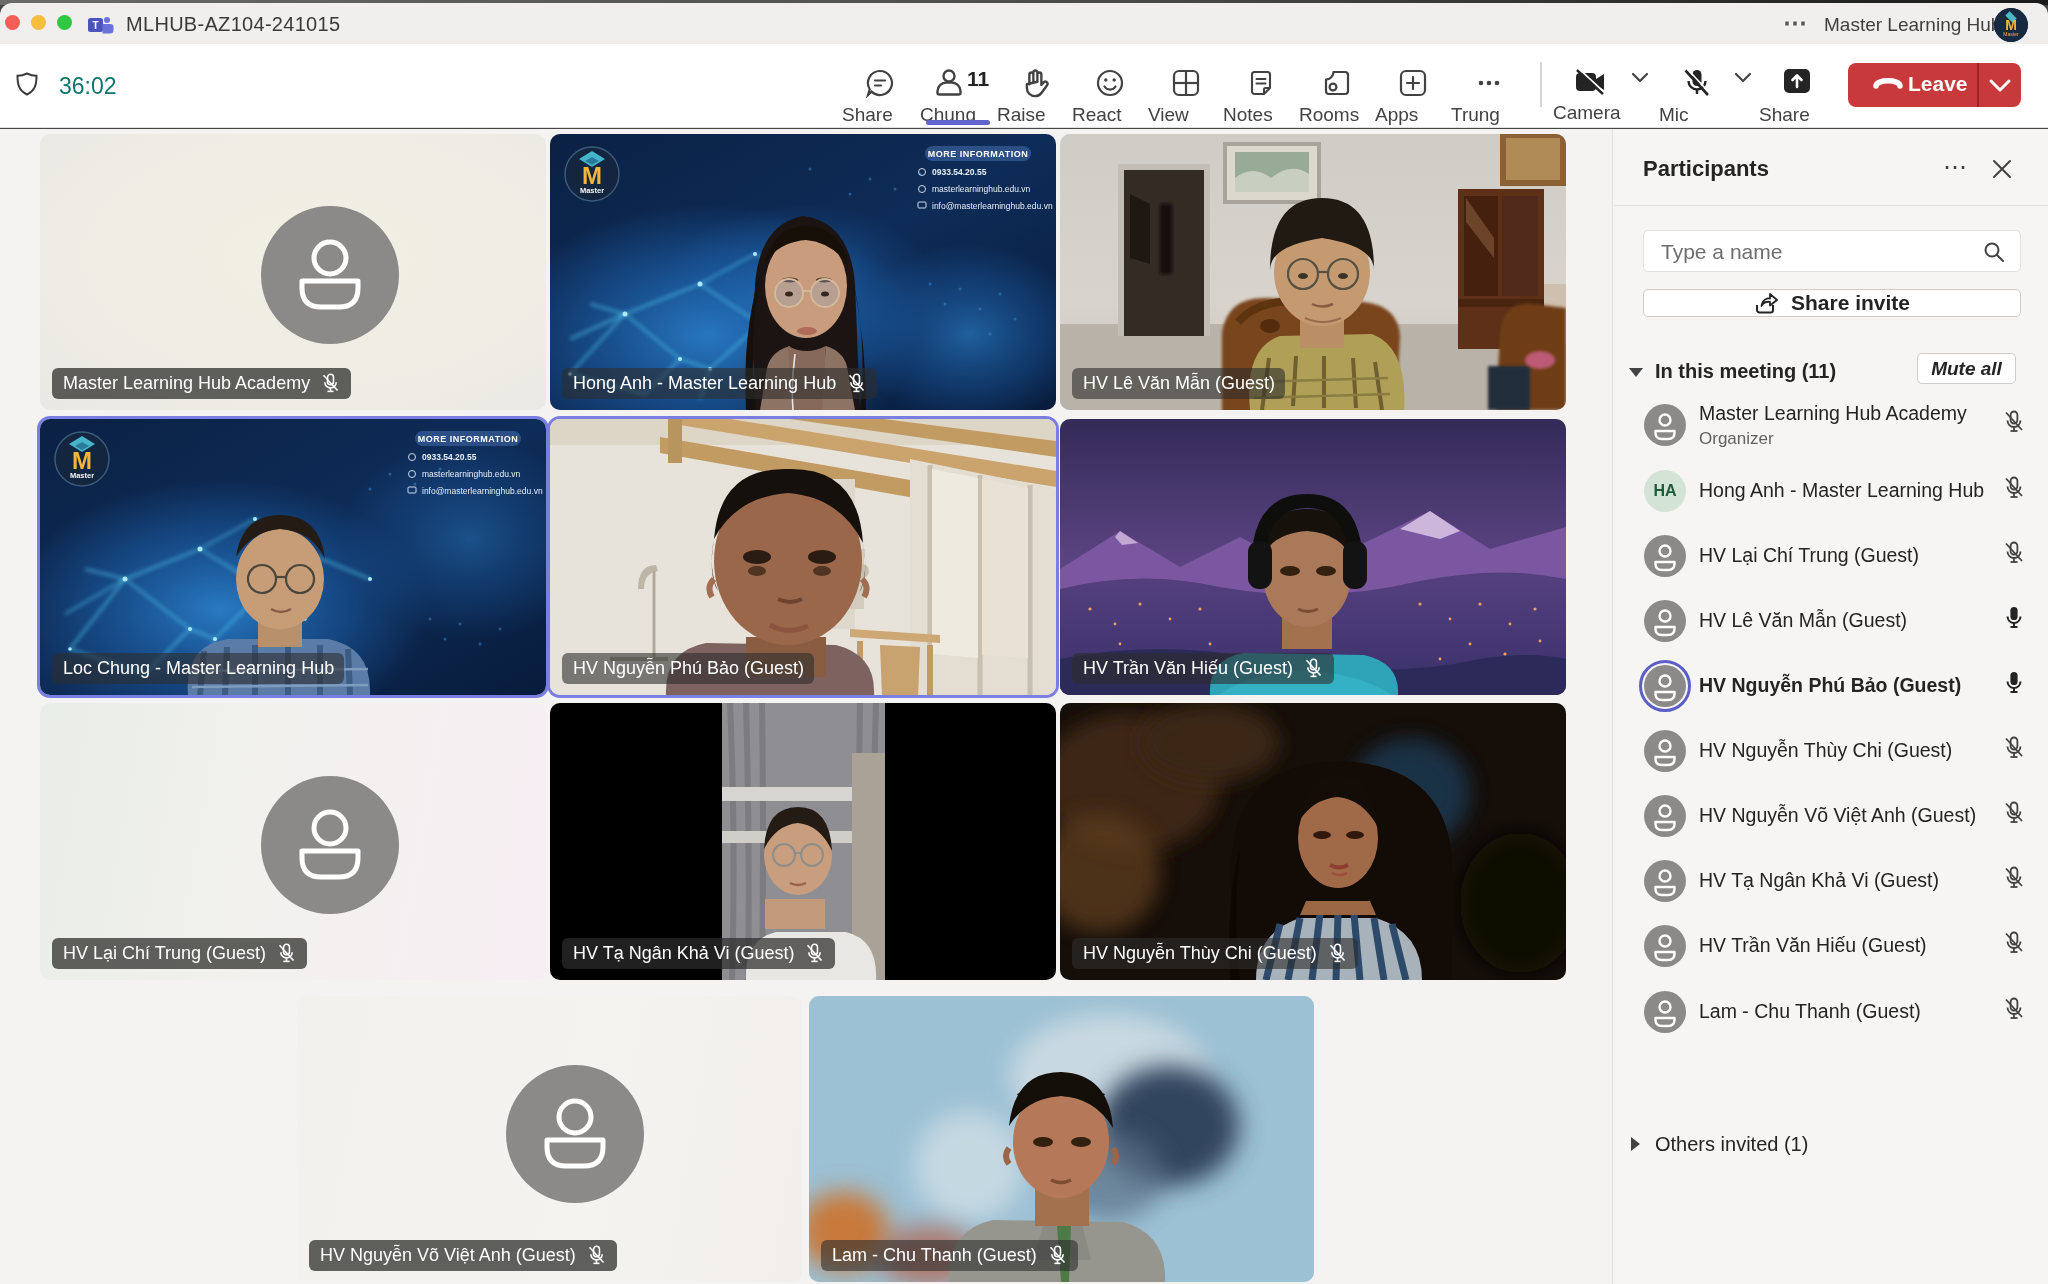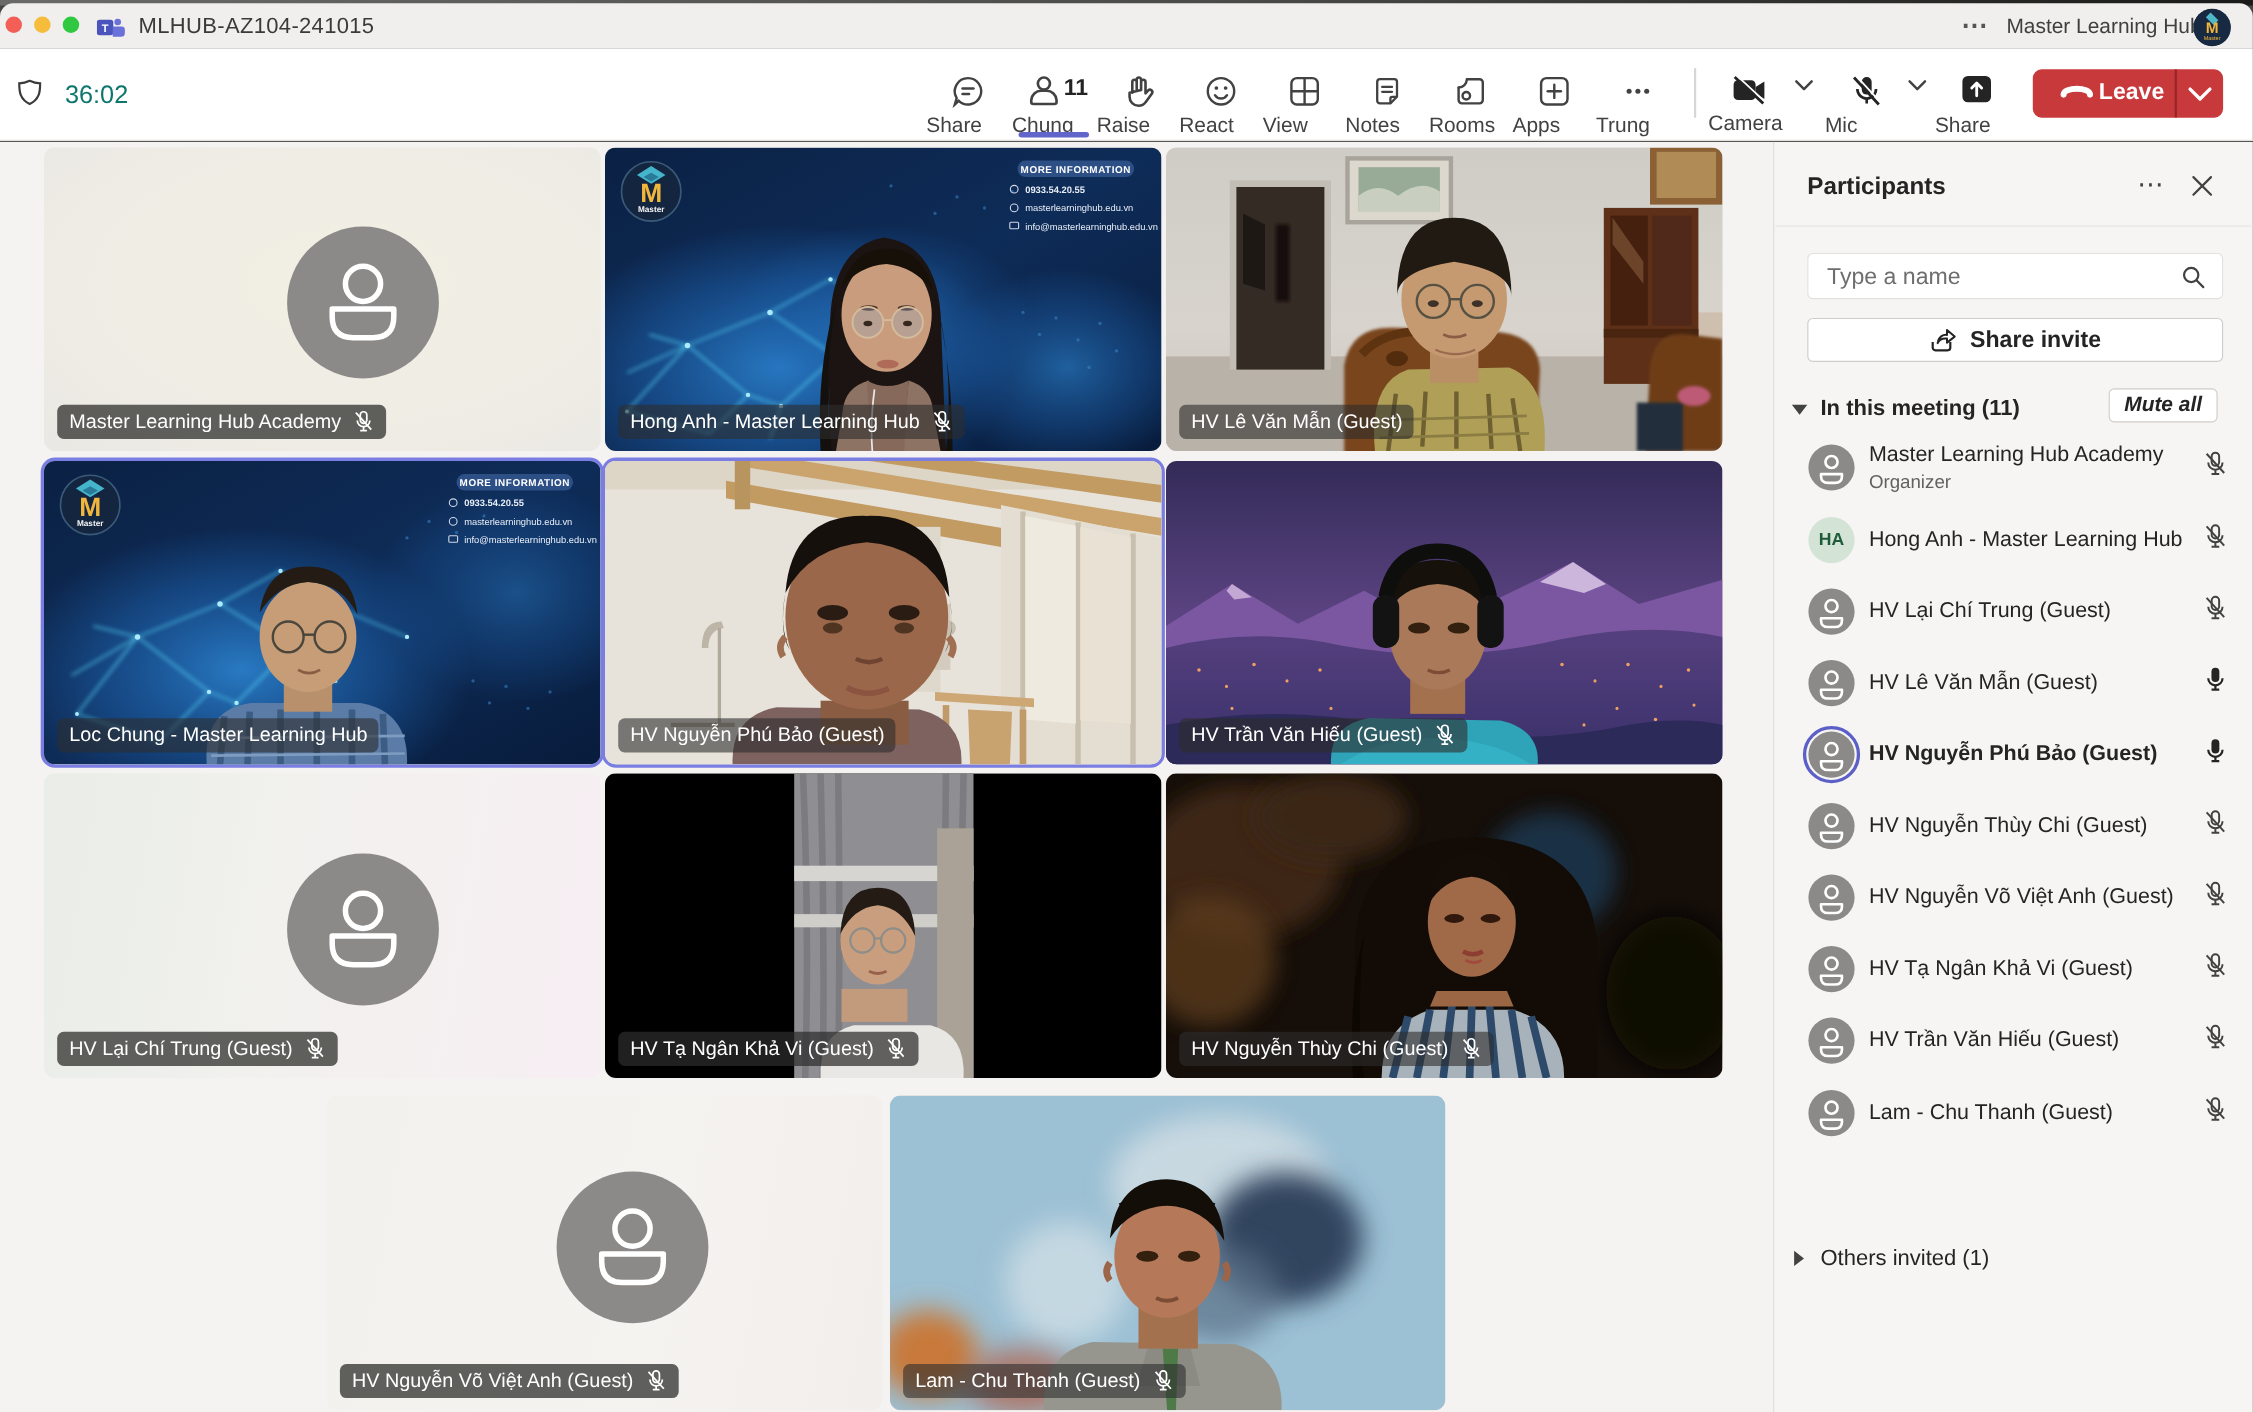--- a/index.html
+++ b/index.html
@@ -42,21 +42,21 @@
 .nlabel svg { margin-left:10px; }
 .avtile { display:flex; align-items:center; justify-content:center; }
 .bigav { width:138px; height:138px; border-radius:50%; background:#8b8a88; position:absolute; }
 
 #p-head { position:absolute; left:30px; top:27px; font-size:22px; font-weight:700; color:#242424; }
 #p-dots { position:absolute; left:330px; top:24px; font-size:24px; color:#424242; letter-spacing:1px; }
 #p-x { position:absolute; left:378px; top:29px; }
 #p-div { position:absolute; left:1px; top:76px; width:435px; height:1px; background:#e5e3e1; }
 #p-search { position:absolute; left:30px; top:101px; width:378px; height:42px; background:#fff; border:1px solid #e3e1df; border-radius:5px; font-size:21px; color:#6e6e6e; line-height:41px; padding-left:17px; }
 #p-search svg { position:absolute; right:14px; top:9px; }
-#p-share { position:absolute; left:30px; top:160px; width:378px; height:40px; background:#fff; border:1px solid #cfccca; border-radius:5px; display:flex; align-items:center; justify-content:center; font-size:21px; font-weight:700; color:#242424; }
+#p-share { position:absolute; left:30px; top:160px; width:378px; height:28px; background:#fff; border:1px solid #cfccca; border-radius:5px; display:flex; align-items:center; justify-content:center; font-size:21px; font-weight:700; color:#242424; }
 #p-share svg { margin-right:11px; }
 #p-meet { position:absolute; left:16px; top:228px; width:404px; height:32px; }
 #p-meet .tri { position:absolute; left:0; top:11px; width:0; height:0; border-left:7px solid transparent; border-right:7px solid transparent; border-top:9px solid #424242; }
 #p-meet .t { position:absolute; left:26px; top:3px; font-size:20px; font-weight:700; color:#242424; }
 #p-mute { position:absolute; right:17px; top:-4px; width:99px; height:31px; background:#fff; border:1px solid #cfccca; border-radius:5px; text-align:center; line-height:29px; font-size:19px; font-weight:700; color:#242424;font-style:italic; }
 .prow { position:absolute; left:0; width:436px; height:66px; }
 .prow .pav { position:absolute; left:31px; top:12px; width:42px; height:42px; border-radius:50%; background:#8b8a88; }
 .prow .pav.ring { outline:3px solid #5b5fc7; outline-offset:2px; }
 .prow .pname { position:absolute; left:86px; top:21px; font-size:19.5px; color:#242424; white-space:nowrap; }
 .prow .psub { position:absolute; left:86px; top:46px; font-size:17px; color:#616161; }

